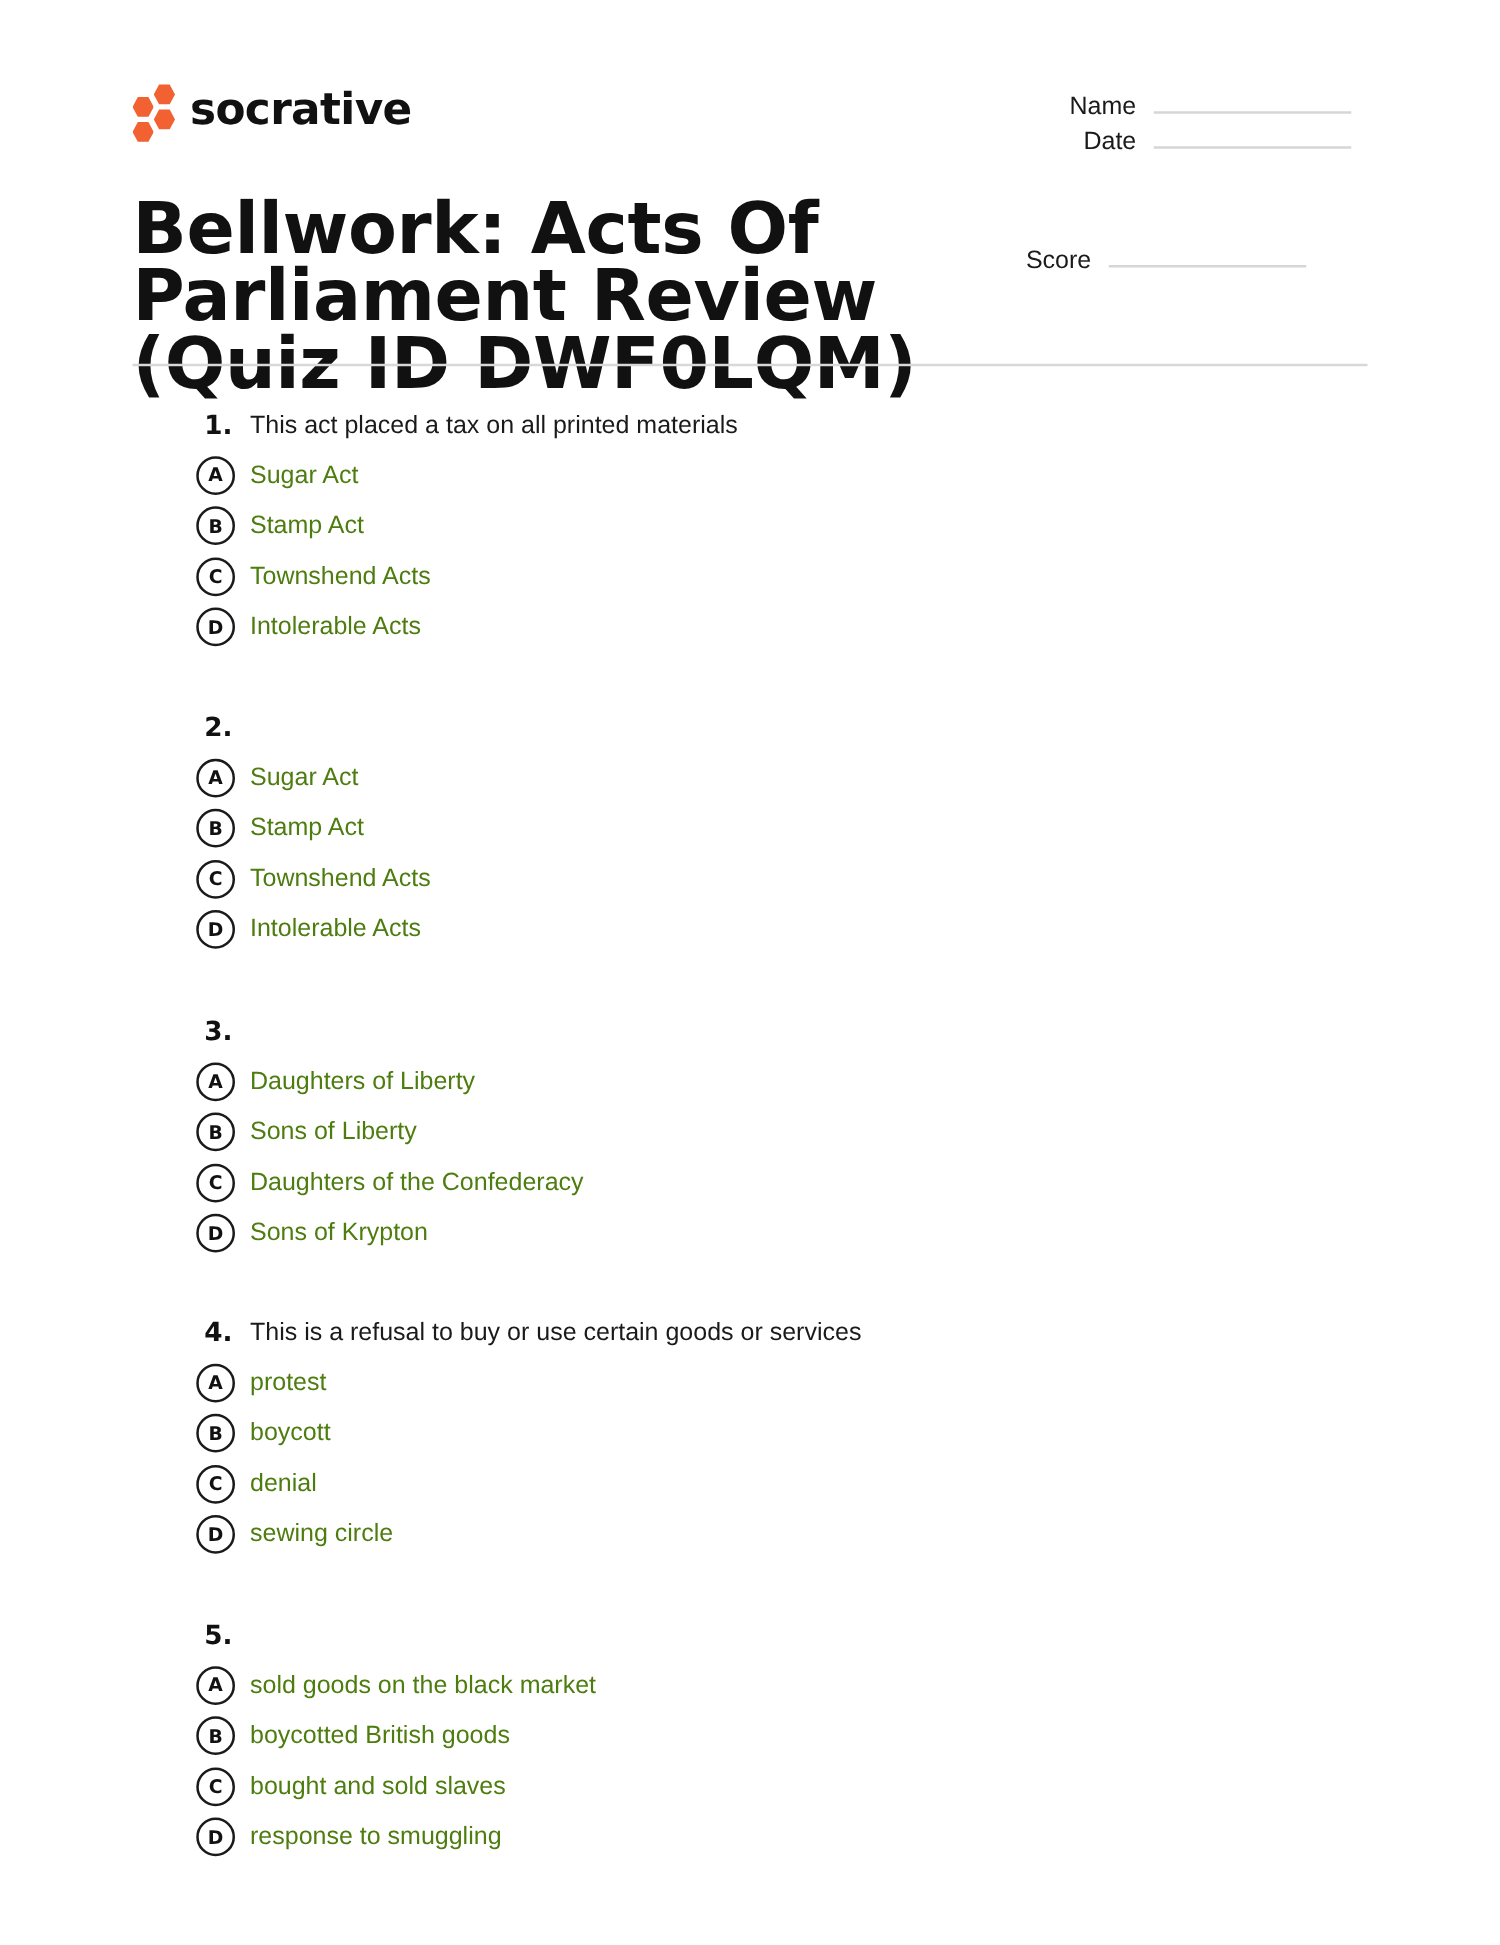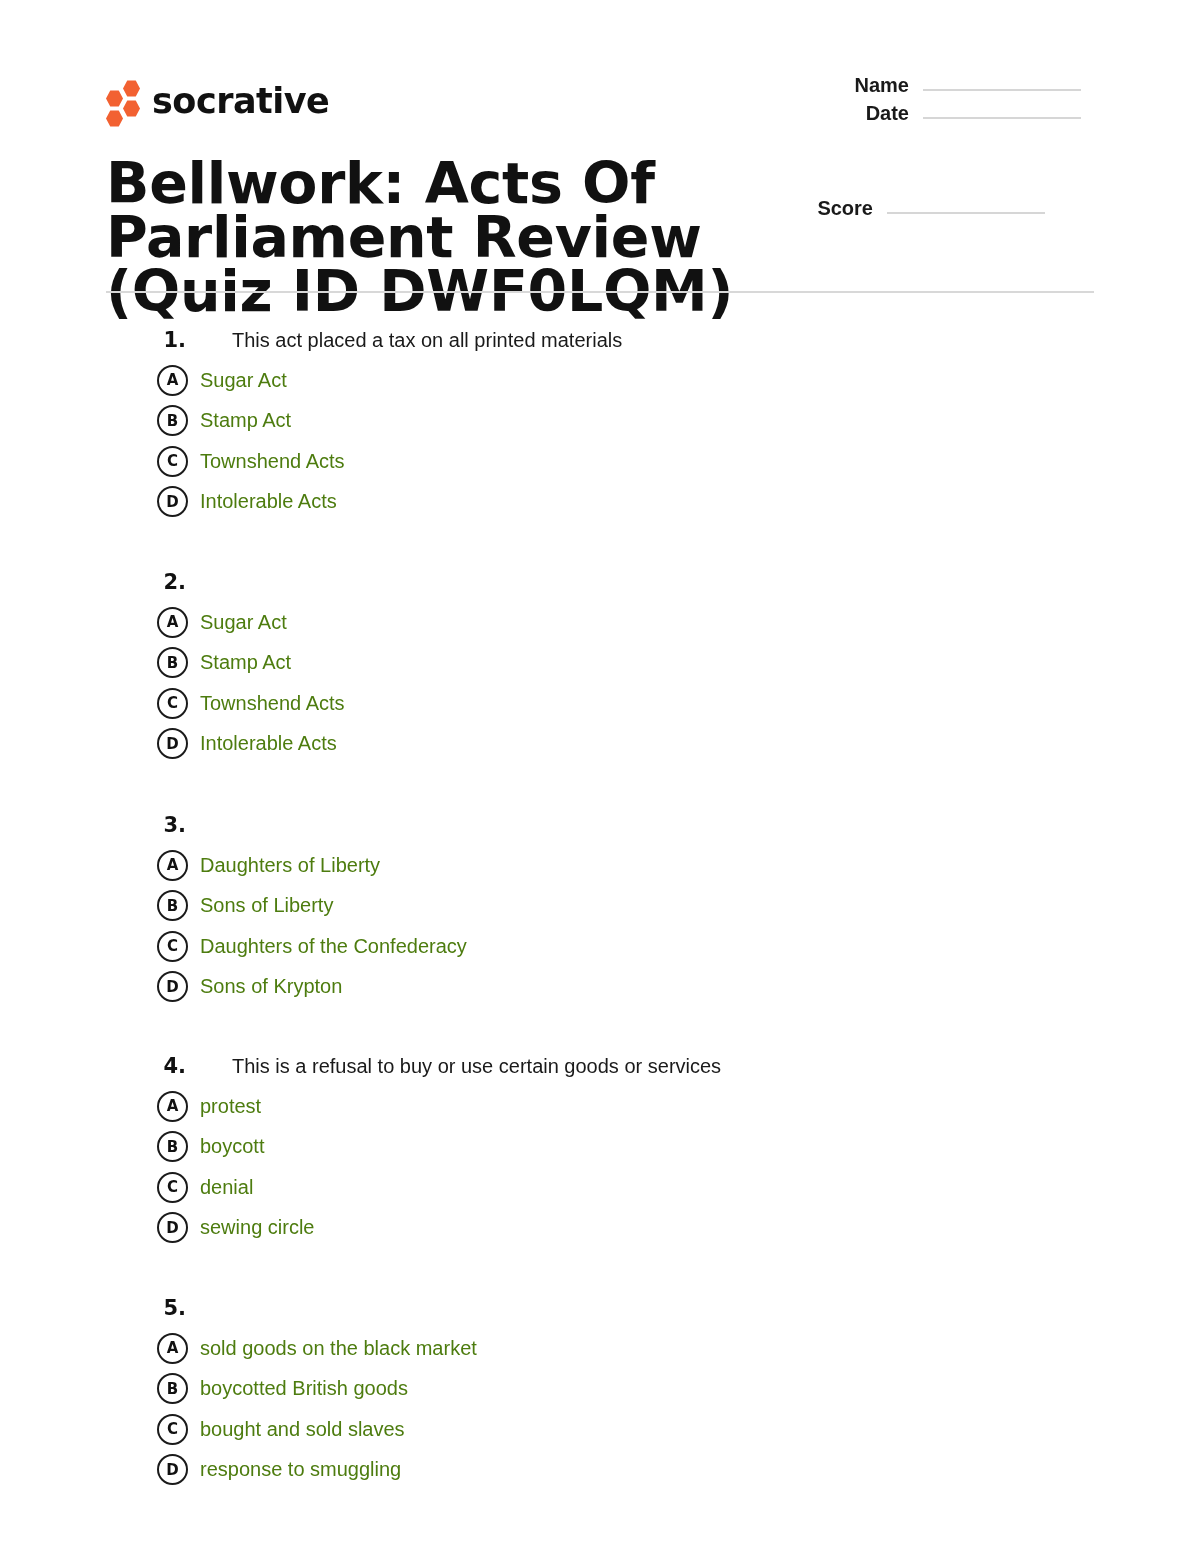--- a/index.html
+++ b/index.html
@@ -1,43 +1,43 @@
 <!DOCTYPE html>
 <html><head>
   <meta charset="utf-8">
   <style>
     * { box-sizing: border-box; margin: 0; padding: 0; }
     html, body { width: 1200px; height: 1556px; background: #ffffff; }
     body { position: relative; font-family: "Liberation Sans", sans-serif; color: #1a1a1a; overflow: hidden; }
 
-    .logo { position: absolute; left: 104px; top: 77px; height: 50px; display: flex; align-items: center; }
+    .logo { position: absolute; left: 104px; top: 64px; height: 50px; display: flex; align-items: center; }
     .logo-mark { position: relative; width: 38px; height: 48px; }
     .hex { position: absolute; width: 17px; height: 17px; background: #F26131;
            clip-path: polygon(25% 3%, 75% 3%, 100% 50%, 75% 97%, 25% 97%, 0% 50%); }
     .hex.h1 { left: 19px; top: 2px; }
     .hex.h2 { left: 2px; top: 12px; }
     .hex.h3 { left: 19px; top: 22px; }
     .hex.h4 { left: 2px; top: 32px; }
     .logo-text { position: absolute; left: 48px; top: 4px; font-family: "DejaVu Sans", sans-serif; font-weight: bold; font-size: 35px; letter-spacing: -0.5px; color: #111; white-space: nowrap; }
 
-    .meta-field { position: absolute; display: flex; align-items: flex-end; font-weight: bold; }
+    .meta-field { position: absolute; display: flex; align-items: flex-end; }
     .meta-label { width: 100px; text-align: right; font-size: 20px; color: #1a1a1a; padding-right: 14px; line-height: 24px; }
     .meta-line { width: 158px; height: 2px; background: #d6d6d6; margin-bottom: 6px; }
     .mf-name { left: 823px; top: 73px; }
     .mf-date { left: 823px; top: 101px; align-items: flex-end; }
     .mf-score { left: 787px; top: 196px; }
 
     .title { position: absolute; left: 106px; top: 156px; width: 700px; font-family: "DejaVu Sans", sans-serif; font-weight: bold; font-size: 57px; line-height: 54px; color: #111; letter-spacing: -0.3px; }
 
     .divider { position: absolute; left: 106px; top: 291px; width: 988px; height: 2px; background: #d8d8d8; }
 
     .question { position: absolute; left: 150px; width: 900px; }
     .q-head { position: relative; height: 30px; display: flex; align-items: center; }
     .q-num { position: absolute; right: calc(100% - 36px); font-family: "DejaVu Sans", sans-serif; font-weight: bold; font-size: 21px; color: #111; white-space: nowrap; }
-    .q-text { position: absolute; left: 50px; font-size: 20px; color: #1a1a1a; white-space: nowrap; margin-left: 32px; }
+    .q-text { position: absolute; left: 50px; font-size: 20px; color: #1a1a1a; white-space: nowrap; }
     .options { margin-top: 5px; }
     .option { position: relative; height: 40.5px; display: flex; align-items: center; }
     .bubble { position: absolute; left: 7px; width: 31px; height: 31px; border: 2px solid #1a1a1a; border-radius: 50%;
               display: flex; align-items: center; justify-content: center; font-family: "DejaVu Sans", sans-serif; font-weight: bold; font-size: 15px; color: #111; }
     .opt-text { position: absolute; left: 50px; font-size: 20px; color: #4d7c0f; white-space: nowrap; }
   </style>
 </head>
 <body>
 
 <div class="logo">

